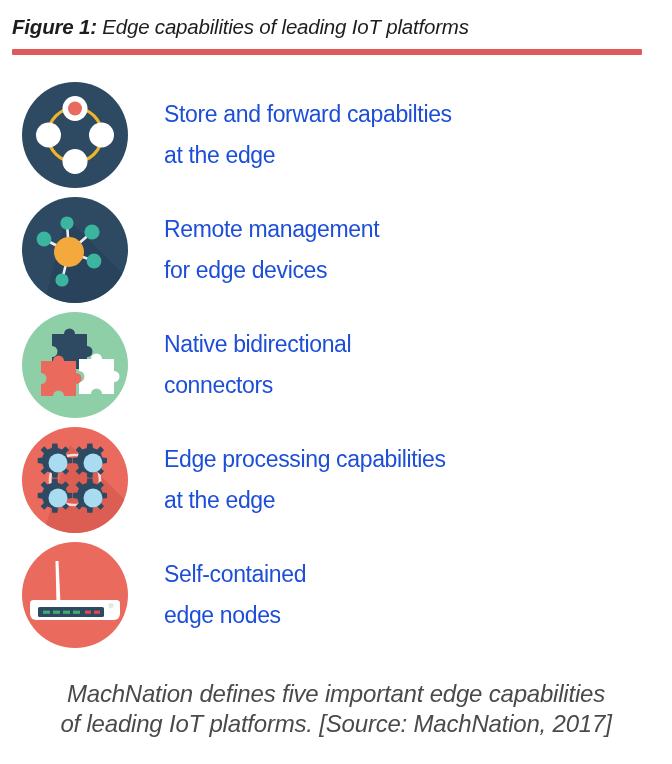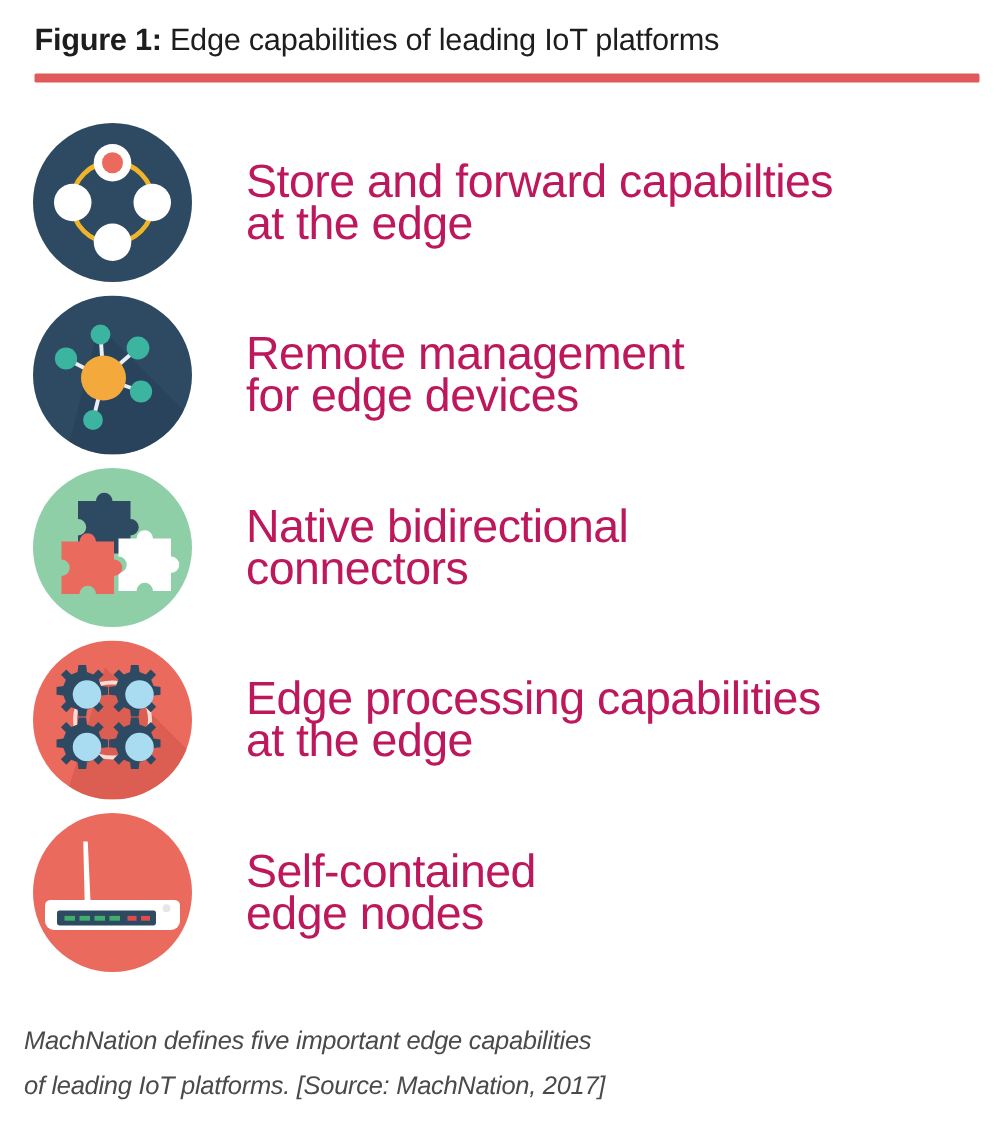--- a/index.html
+++ b/index.html
@@ -19,21 +19,22 @@
     width: 672px;
     height: 764px;
     box-sizing: border-box;
     padding: 0;
     position: relative;
     background: #ffffff;
   }
 
   
   .header {
-    padding: 14px 22px 0 23px;
+    padding: 14px 22px 0 12px;
+    font-style: italic;
   }
   .fig-title {
     font-size: 20.5px;
     line-height: 26px;
     letter-spacing: -0.2px;
     color: #1d1d1d;
     white-space: nowrap;
   }
   .fig-title .lead {
     font-weight: bold;
@@ -65,37 +66,38 @@
     flex: 0 0 106px;
     margin-right: 36px;
     position: relative;
   }
   .icon-wrap svg {
     display: block;
     width: 106px;
     height: 106px;
   }
   .row-label {
-    font-size: 31px;
-    line-height: 28px;
-    color: #be185d;
+    font-size: 23px;
+    line-height: 41px;
+    color: #1d4ed8;
     letter-spacing: -0.35px;
     white-space: pre-line;
   }
 
   
   .caption {
     margin: 27px 0 0 0;
     padding: 0 16px;
     font-style: italic;
-    font-size: 17px;
+    font-size: 24px;
     line-height: 30px;
     color: #4a4a4a;
     letter-spacing: -0.2px;
     white-space: pre-line;
+    text-align: center;
   }
 </style>
 </head>
 <body>
 
 <div class="figure">
 
   <div class="header">
     <div class="fig-title">
       <span class="lead">Figure 1:</span><span class="rest"> Edge capabilities of leading IoT platforms</span>

